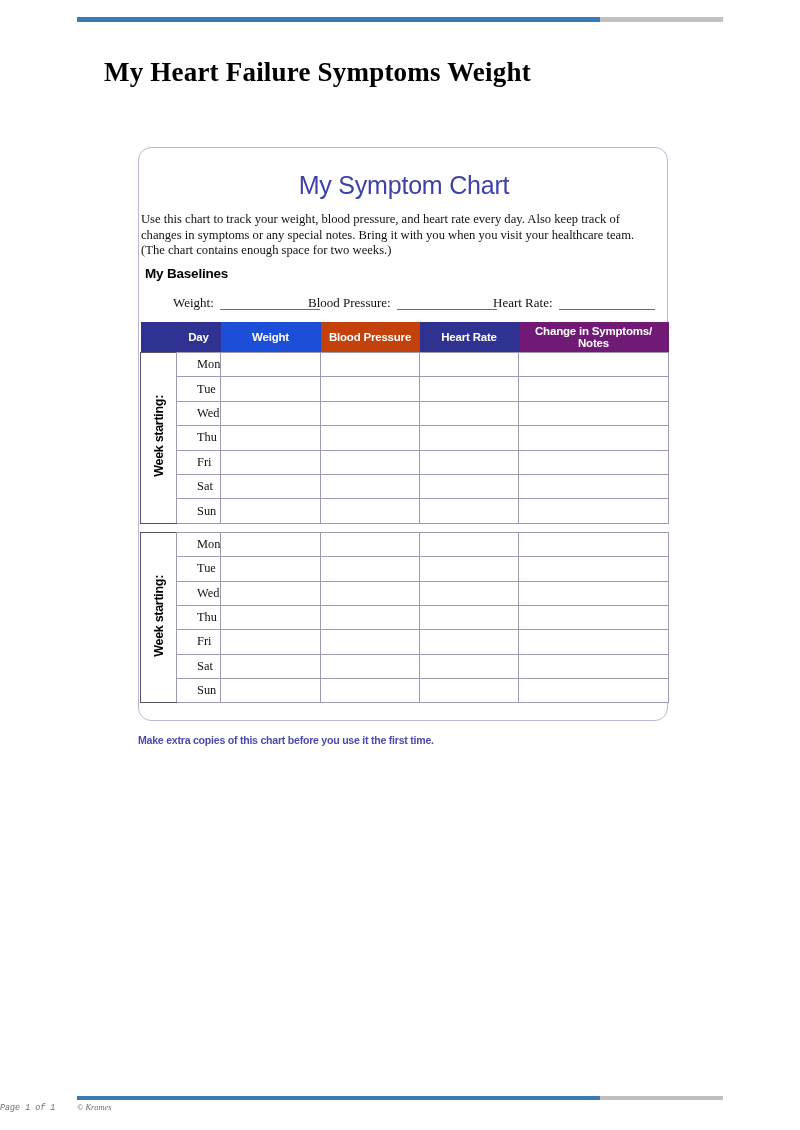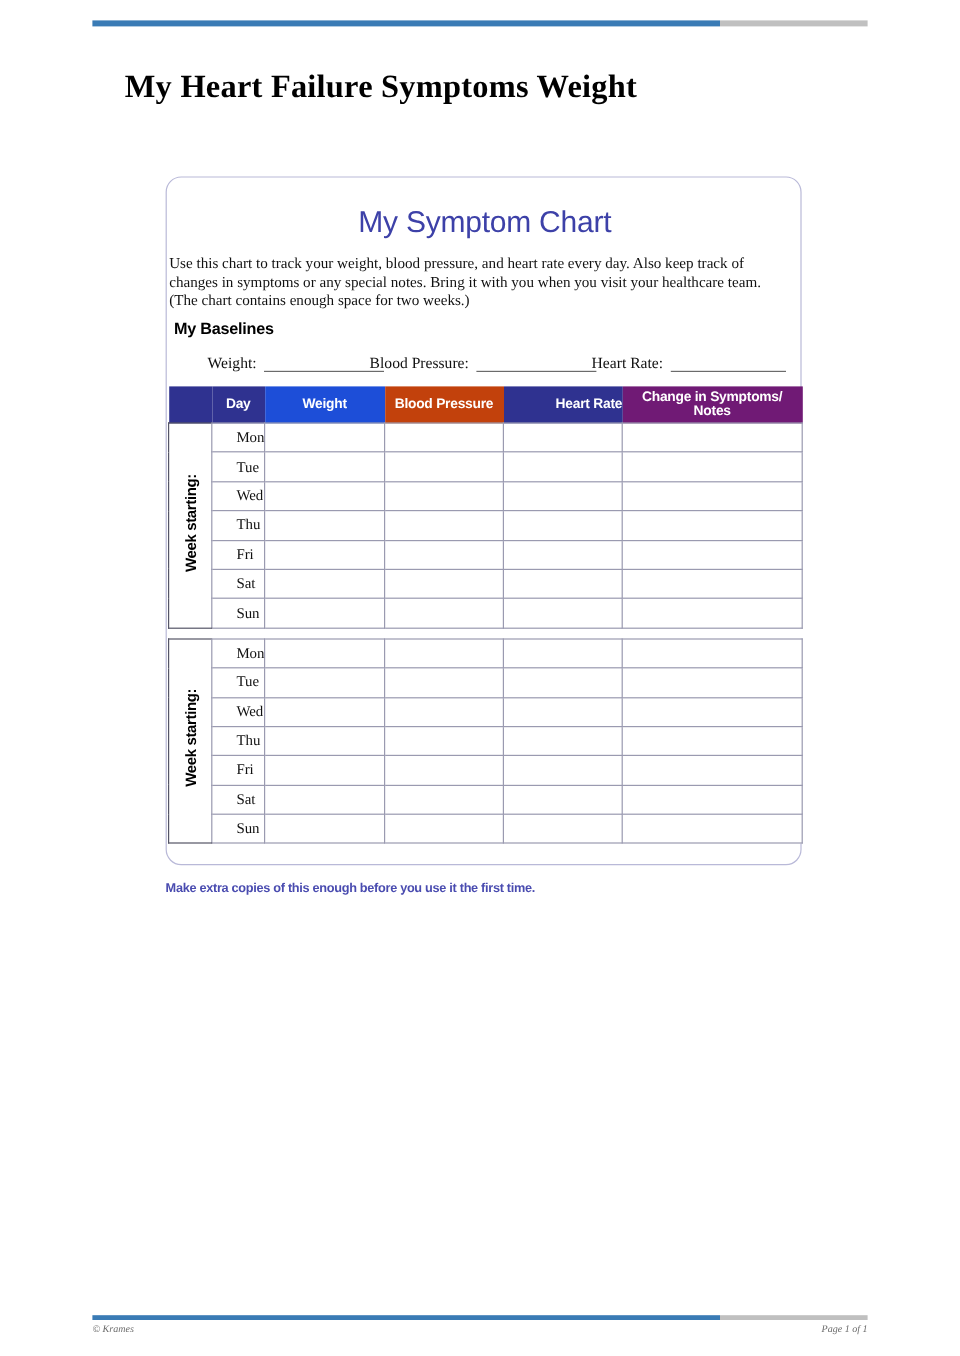--- a/index.html
+++ b/index.html
@@ -229,22 +229,22 @@
     font-family: "Liberation Serif", serif;
     font-style: italic;
     font-size: 8.4px;
     color: #6d6d6d;
   }
   #footer-right {
     position: absolute;
     left: 0;
     top: 1103px;
     width: 723px;
-    text-align: right;
-    font-family: Liberation Serif, serif;
+    text-align: left;
+    font-family: Liberation Mono, monospace;
     font-style: italic;
     font-size: 8.4px;
     color: #6d6d6d;
   }
 </style>
 </head>
 <body>
 
 <div id="top-rule">
   <div class="seg-blue" style="background: rgb(58, 123, 181);"></div>
@@ -275,21 +275,21 @@
         <col class="c-bp">
         <col class="c-hr">
         <col class="c-notes">
     </colgroup>
     <thead>
       <tr>
         <th style="background: rgb(47, 50, 144);"></th>
         <th style="background: rgb(47, 50, 144);">Day</th>
         <th style="background: #1d4ed8;">Weight</th>
         <th style="background: #c2410c;">Blood Pressure</th>
-        <th style="background: rgb(47, 50, 144); text-align: right;">Heart Rate</th>
+        <th style="background: rgb(47, 50, 144);">Heart Rate</th>
         <th style="background: #701a75; margin-top: 12px;">Change in Symptoms/ Notes</th>
       </tr>
     </thead>
     <tbody id="table-body">
         <tr>
           <td class="weeklabel" rowspan="7"><span class="week-rot">Week starting:</span></td>
           <td class="daycell">Mon</td>
           <td></td>
           <td></td>
           <td></td>
@@ -387,20 +387,20 @@
           <td class="daycell">Sun</td>
           <td></td>
           <td></td>
           <td></td>
           <td></td>
         </tr>
       </tbody>
   </table>
 </div>
 
-<div id="copies-note" style="color: rgb(74, 76, 176);">Make extra copies of this enough before you use it the first time.</div>
+<div id="copies-note" style="color: rgb(74, 76, 176);">Make extra copies of this chart before you use it the first time.</div>
 
 <div id="footer-rule">
   <div class="seg-blue" style="background: rgb(58, 123, 181);"></div>
   <div class="seg-gray" style="background: rgb(192, 192, 192);"></div>
 </div>
 <div id="footer-left">© Krames</div>
 <div id="footer-right">Page 1 of 1</div>
 
 </body></html>

